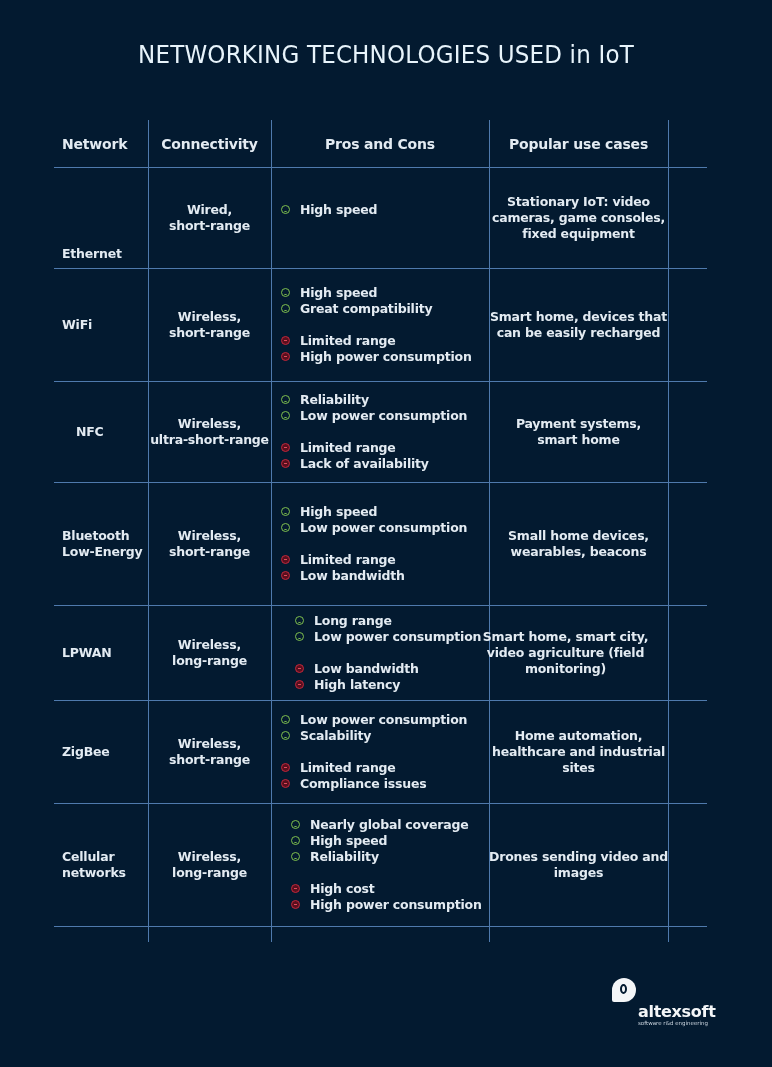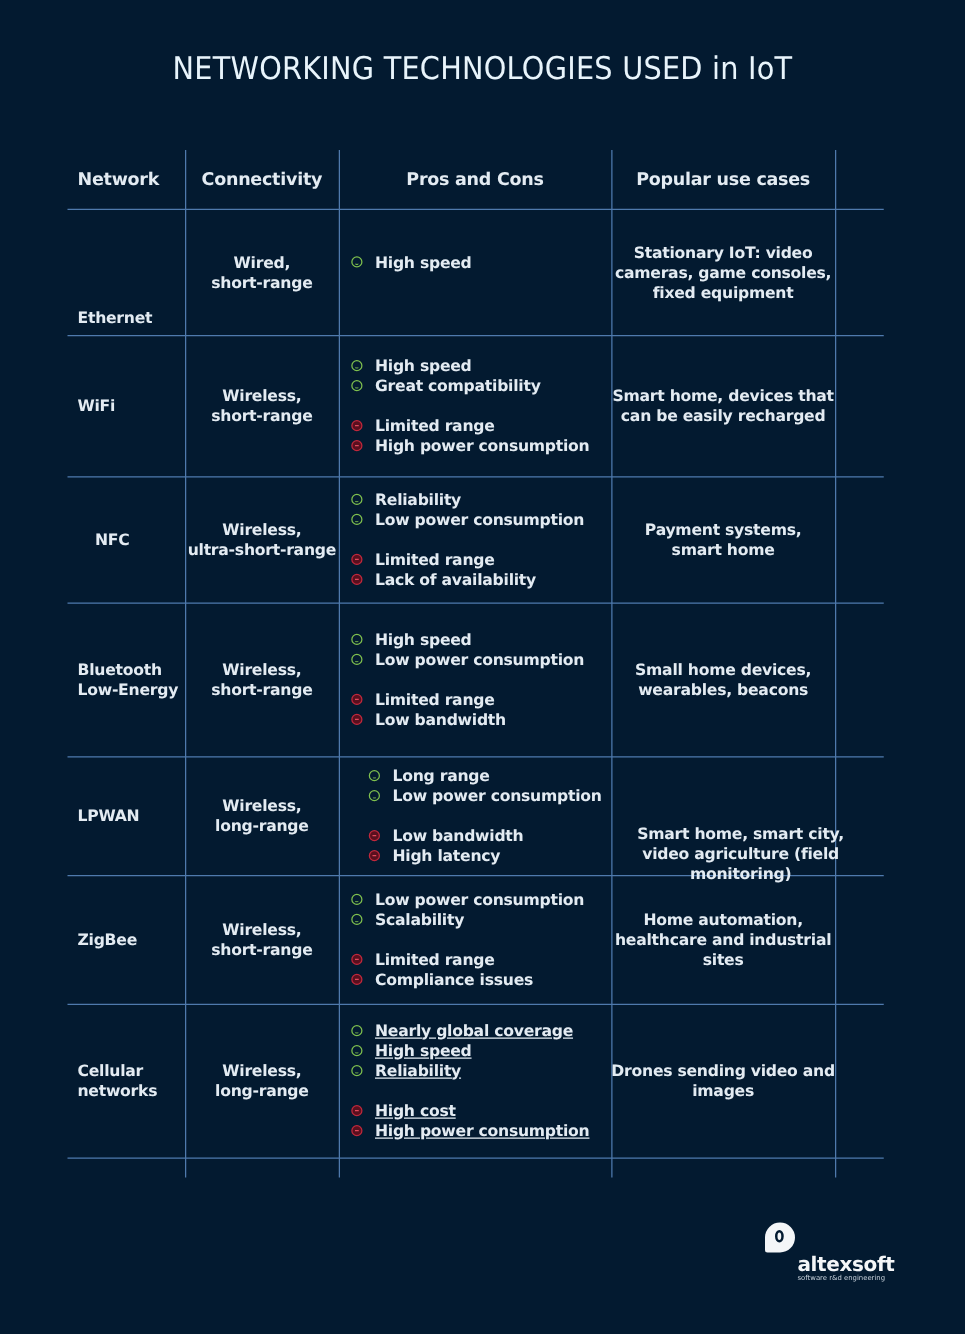--- a/index.html
+++ b/index.html
@@ -244,21 +244,21 @@
         <div class="item">
           <span class="face con"></span>
           <span>Low bandwidth</span>
         </div>
         <div class="item">
           <span class="face con"></span>
           <span>High latency</span>
         </div>
       </div>
     </div>
-    <div class="cell center" style="left: 503px; width: 179px; top: 605px; height: 95px; margin-top: 30px;">
+    <div class="cell center" style="left: 476px; width: 179px; top: 605px; height: 95px;">
       <div>
         <div>Smart home, smart city,</div>
         <div>video agriculture (field</div>
         <div>monitoring)</div>
       </div>
     </div>
     <div class="cell" style="left: 62px; width: 86px; top: 700px; height: 103px;">
       <span>ZigBee</span>
     </div>
     <div class="cell center" style="left: 148px; width: 123px; top: 700px; height: 103px;">
@@ -300,21 +300,21 @@
         <div>Cellular</div>
         <div>networks</div>
       </div>
     </div>
     <div class="cell center" style="left: 148px; width: 123px; top: 803px; height: 123px;">
       <div>
         <div>Wireless,</div>
         <div>long-range</div>
       </div>
     </div>
-    <div class="cell" style="left: 271px; width: 218px; top: 803px; height: 123px; padding-left: 10px; box-sizing: border-box; text-decoration: underline;">
+    <div class="cell" style="left: 271px; width: 218px; top: 803px; height: 123px; padding-left: 20px; box-sizing: border-box;">
       <div class="proslist">
         <div class="item">
           <span class="face pro"></span>
           <span>Nearly global coverage</span>
         </div>
         <div class="item">
           <span class="face pro"></span>
           <span>High speed</span>
         </div>
         <div class="item">

